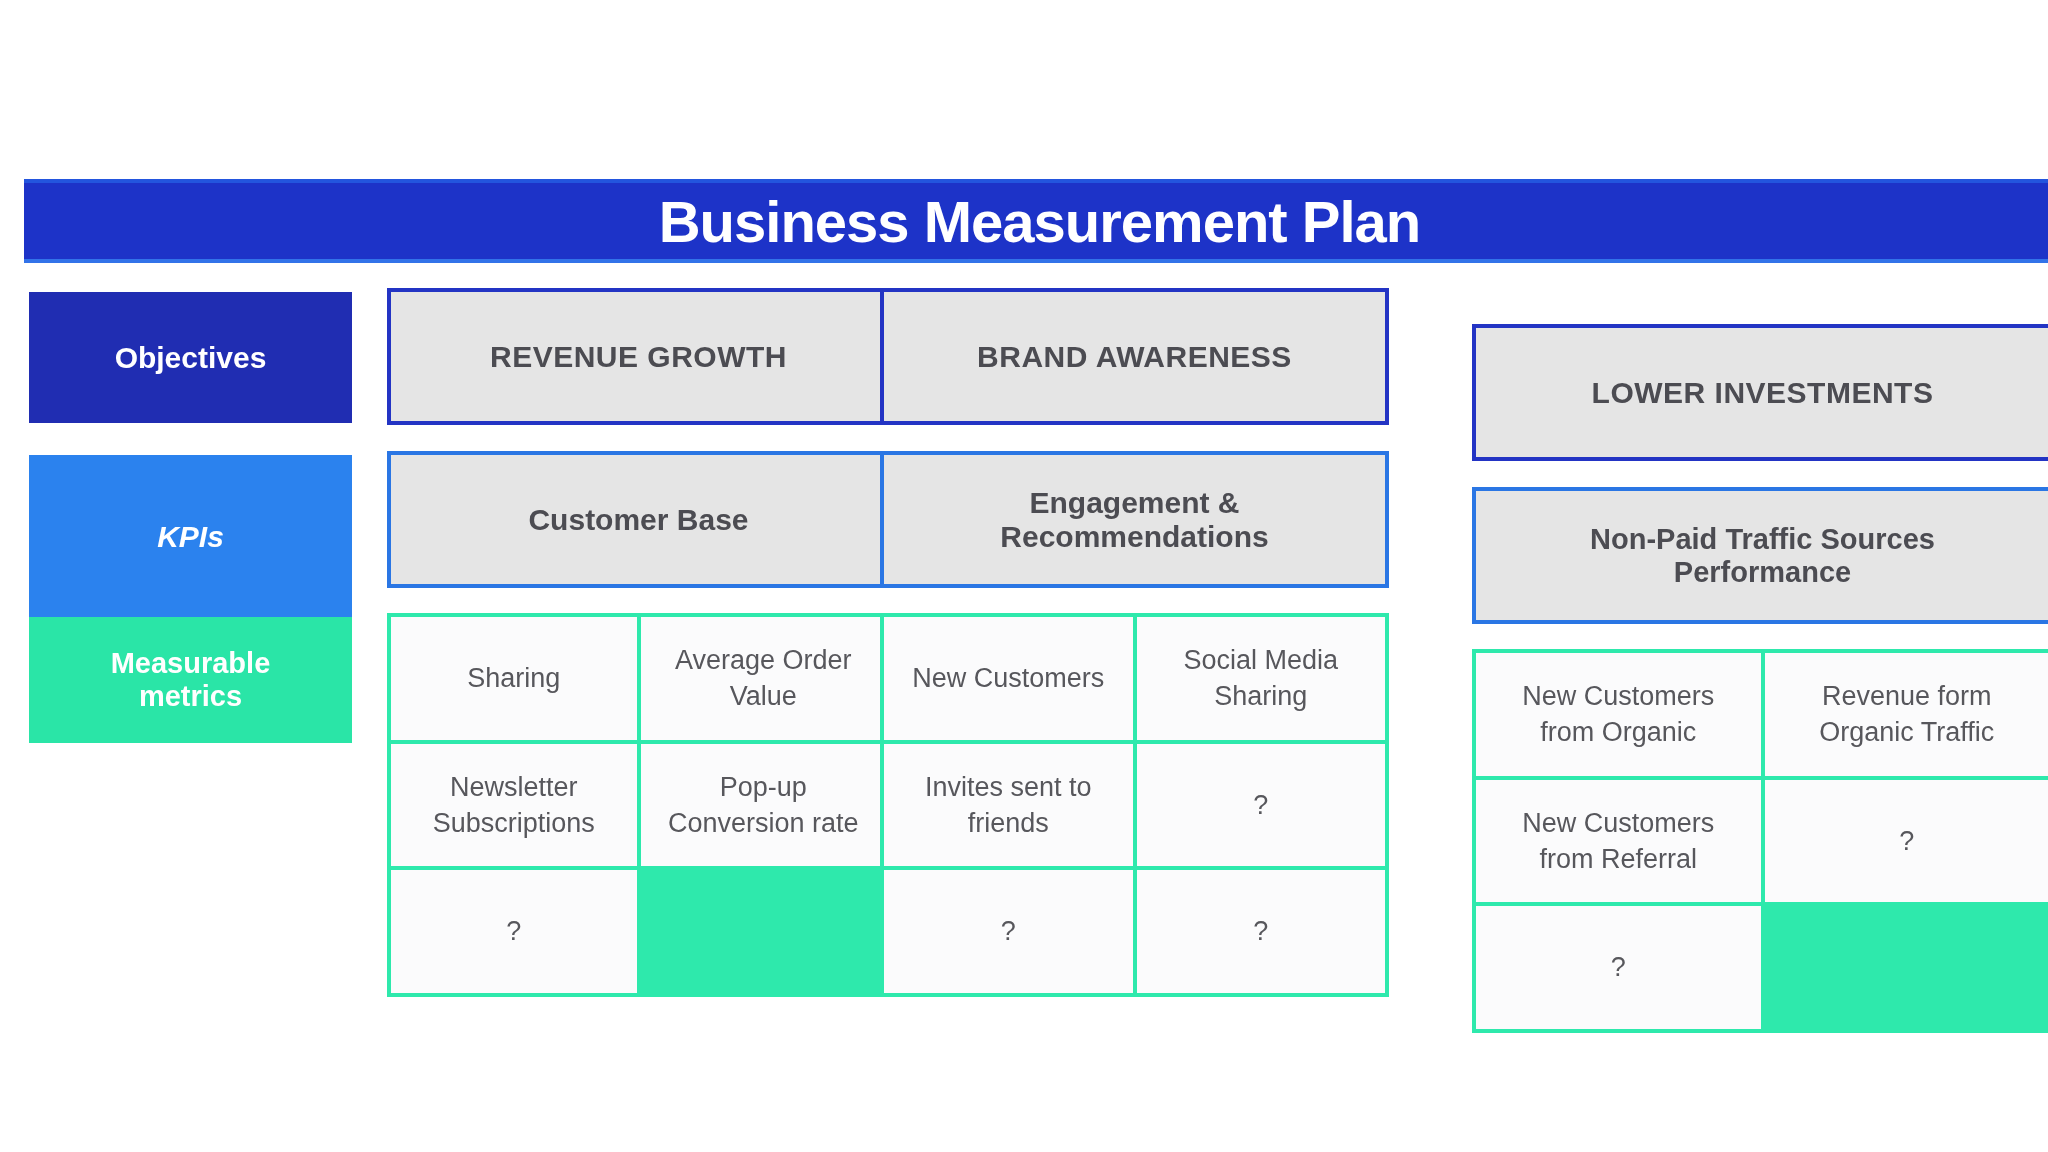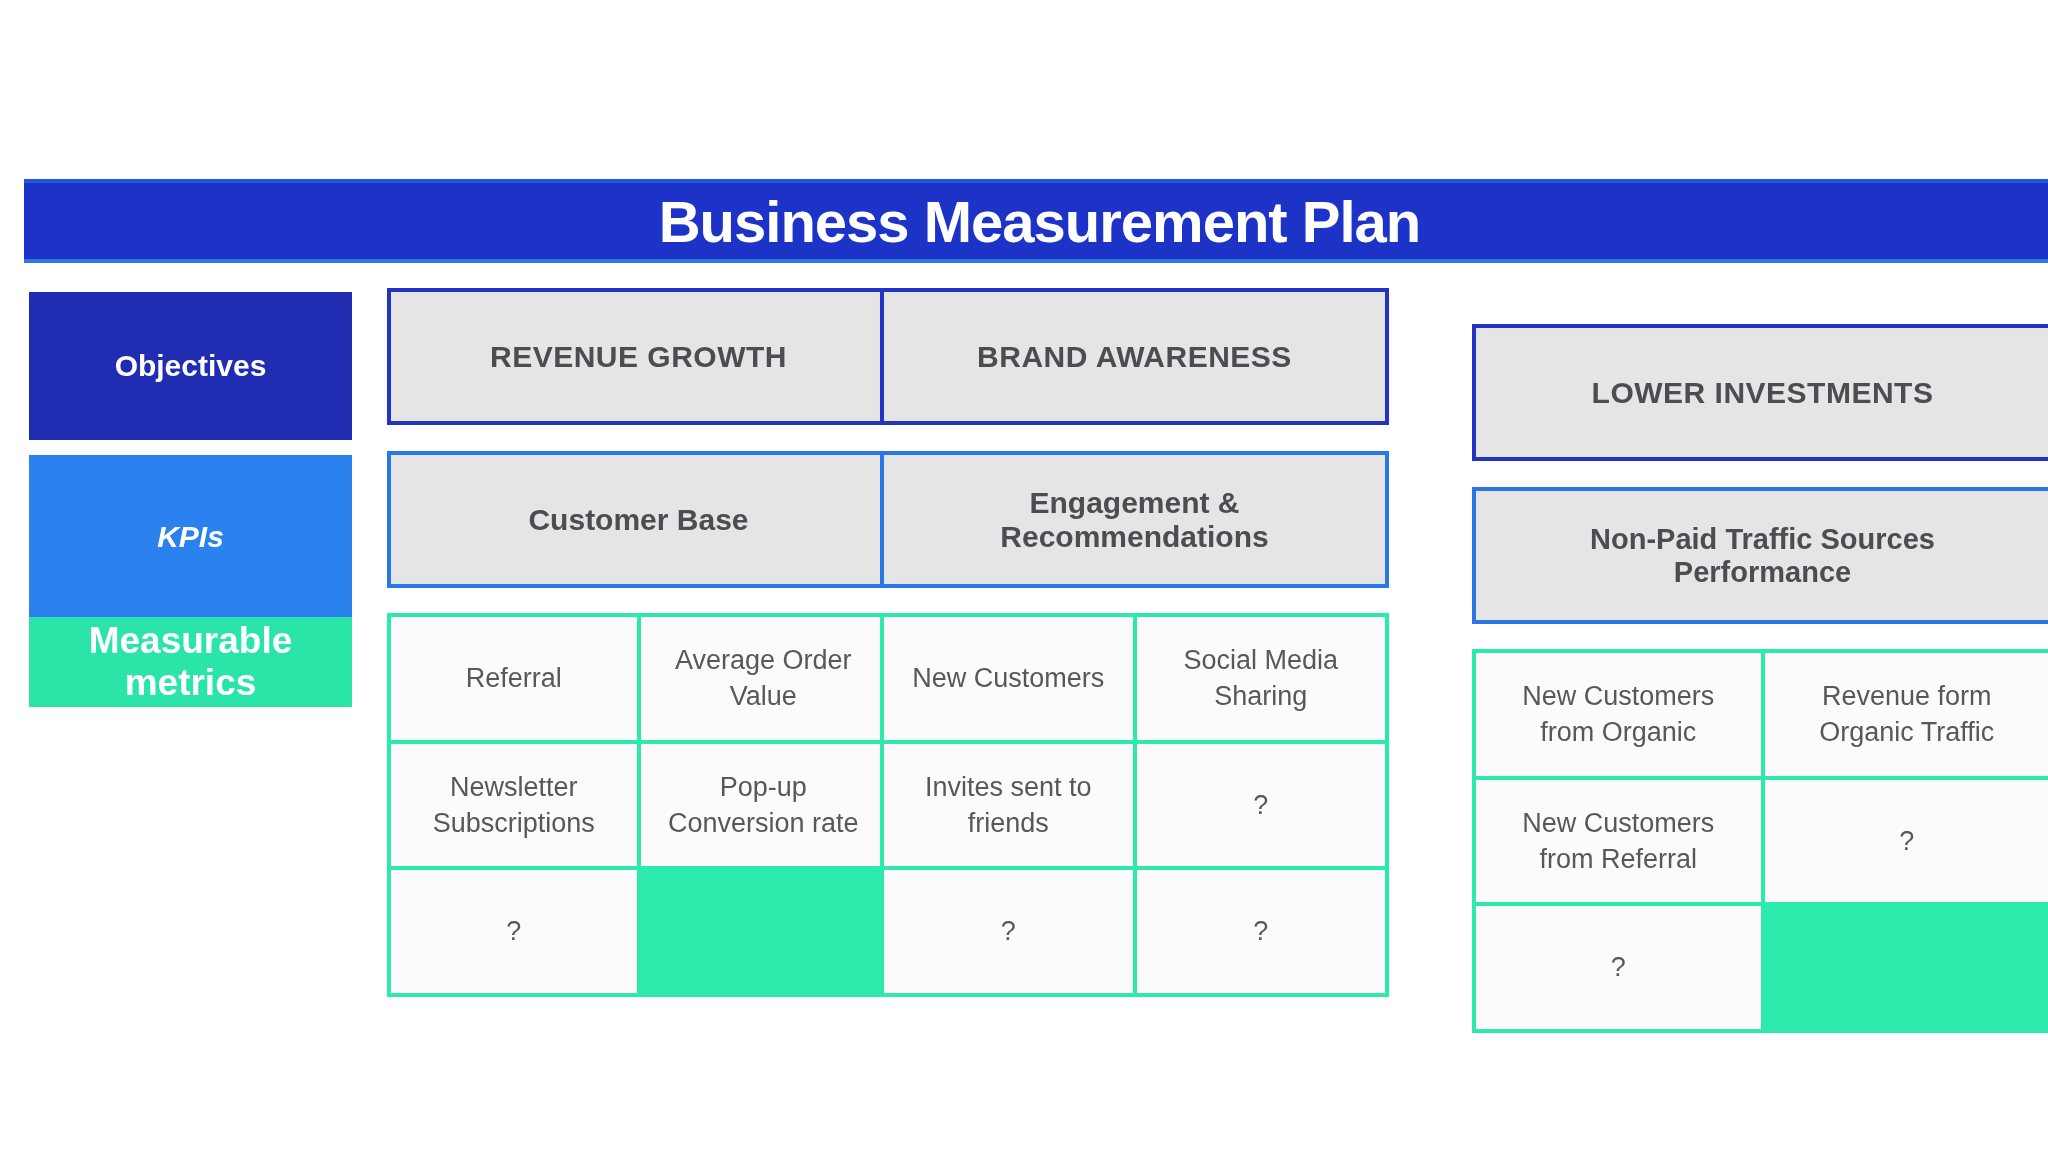--- a/index.html
+++ b/index.html
@@ -17,23 +17,23 @@
   .title-bar h1 {
     color: #ffffff; font-size: 58px; font-weight: bold; letter-spacing: -1px;
   }
 
   
   .row-label {
     position: absolute; left: 13px; width: 323px;
     display: flex; align-items: center; justify-content: center;
     color: #ffffff; font-weight: bold; font-size: 30px; text-align: center;
   }
-  .row-label.objectives { top: 276px; height: 148px; background: #202db2; }
+  .row-label.objectives { top: 276px; height: 131px; background: #202db2; }
   .row-label.kpis       { top: 439px; height: 164px; background: #2b82ee; font-style: italic; }
-  .row-label.metrics    { top: 601px; height: 90px; background: #2ae5a7; font-size: 37px; }
+  .row-label.metrics    { top: 601px; height: 126px; background: #2ae5a7; font-size: 29px; }
 
   
   .col-1 { left: 371px;  width: 503px; }
   .col-2 { left: 864px;  width: 509px; }
   .col-3 { left: 1456px; width: 581px; margin-top: 36px; }
 
   
   .obj-box, .kpi-box {
     position: absolute; height: 137px; background: #e5e5e5;
     display: flex; align-items: center; justify-content: center;
@@ -88,21 +88,21 @@
   <span>Customer Base</span>
 </div>
 <div class="kpi-box col-2">
   <span>Engagement &amp; Recommendations</span>
 </div>
 <div class="kpi-box col-3 tight">
   <span>Non-Paid Traffic Sources Performance</span>
 </div>
 
 <div class="metric-grid col-1">
-  <div class="metric-cell">Referral</div>
+  <div class="metric-cell">Sharing</div>
   <div class="metric-cell">Average Order Value</div>
   <div class="metric-cell">Newsletter Subscriptions</div>
   <div class="metric-cell">Pop-up Conversion rate</div>
   <div class="metric-cell">?</div>
 </div>
 
 <div class="metric-grid col-2">
   <div class="metric-cell">New Customers</div>
   <div class="metric-cell">Social Media Sharing</div>
   <div class="metric-cell">Invites sent to friends</div>

